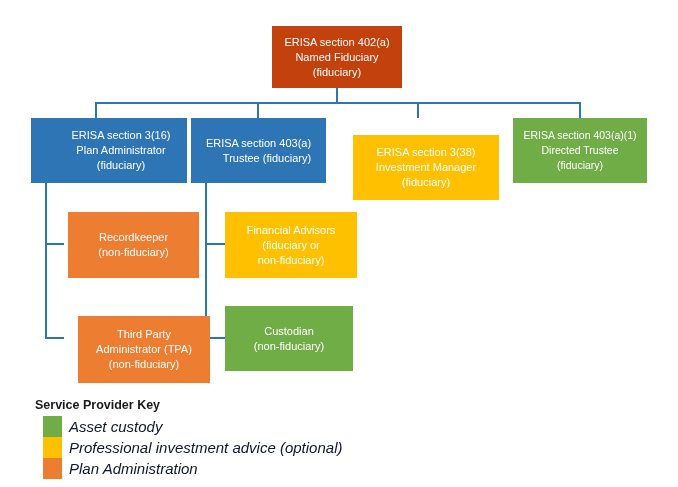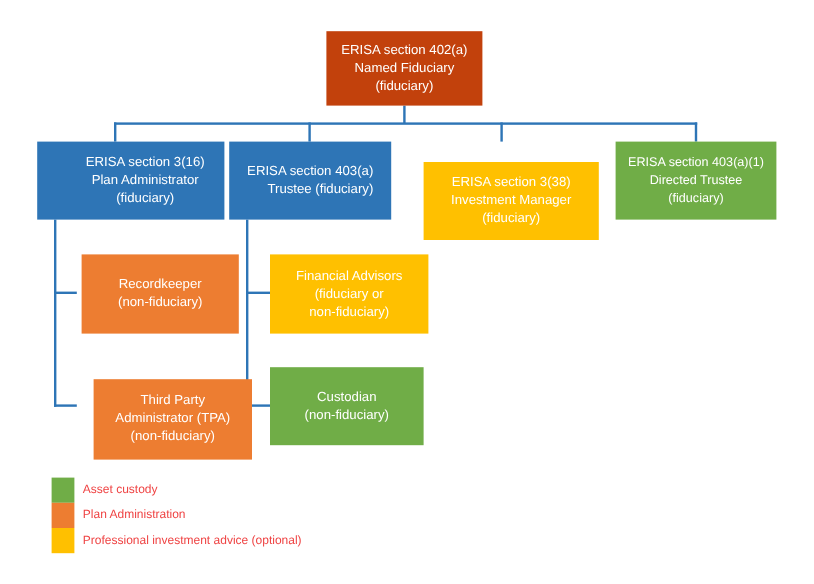--- a/index.html
+++ b/index.html
@@ -52,21 +52,21 @@
 
   .legend { position: absolute; left: 35px; top: 398px; }
   .legend-title {
     font-size: 12.5px;
     font-weight: bold;
     color: #1a1a1a;
     margin-bottom: 4px;
   }
   .legend-item { display: flex; align-items: center; height: 21px; }
   .legend-swatch { width: 19px; height: 21px; margin-left: 8px; flex: 0 0 auto; }
-  .legend-label { margin-left: 7px; font-size: 10px; color: #ef4444; white-space: nowrap; }
+  .legend-label { margin-left: 7px; font-size: 15px; color: #0f172a; white-space: nowrap; font-style: italic; }
 </style>
 </head>
 <body>
 
 <div class="stage">
 
   <div class="conn" id="conn-top-stub" style="background-color: rgb(46, 117, 182);"></div>
   <div class="conn" id="conn-h-main" style="background-color: rgb(46, 117, 182);"></div>
   <div class="conn" id="conn-stub-1" style="background-color: rgb(46, 117, 182);"></div>
   <div class="conn" id="conn-stub-2" style="background-color: rgb(46, 117, 182);"></div>
@@ -116,27 +116,28 @@
     <span class="node-label">Third Party
 Administrator (TPA)
 (non-fiduciary)</span>
   </div>
   <div class="node" id="box-cu" style="background-color: rgb(112, 173, 71);">
     <span class="node-label">Custodian
 (non-fiduciary)</span>
   </div>
 
   <div class="legend">
+    <div class="legend-title">Service Provider Key</div>
     <div class="legend-item">
       <span class="legend-swatch" style="background-color: rgb(112, 173, 71);"></span>
       <span class="legend-label">Asset custody</span>
     </div>
     <div class="legend-item">
+      <span class="legend-swatch" style="background-color: rgb(255, 192, 0);"></span>
+      <span class="legend-label">Professional investment advice (optional)</span>
+    </div>
+    <div class="legend-item">
       <span class="legend-swatch" style="background-color: rgb(237, 125, 49);"></span>
       <span class="legend-label">Plan Administration</span>
-    </div>
-    <div class="legend-item">
-      <span class="legend-swatch" style="background-color: rgb(255, 192, 0);"></span>
-      <span class="legend-label">Professional investment advice (optional)</span>
     </div>
   </div>
 
 </div>
 
 </body></html>

